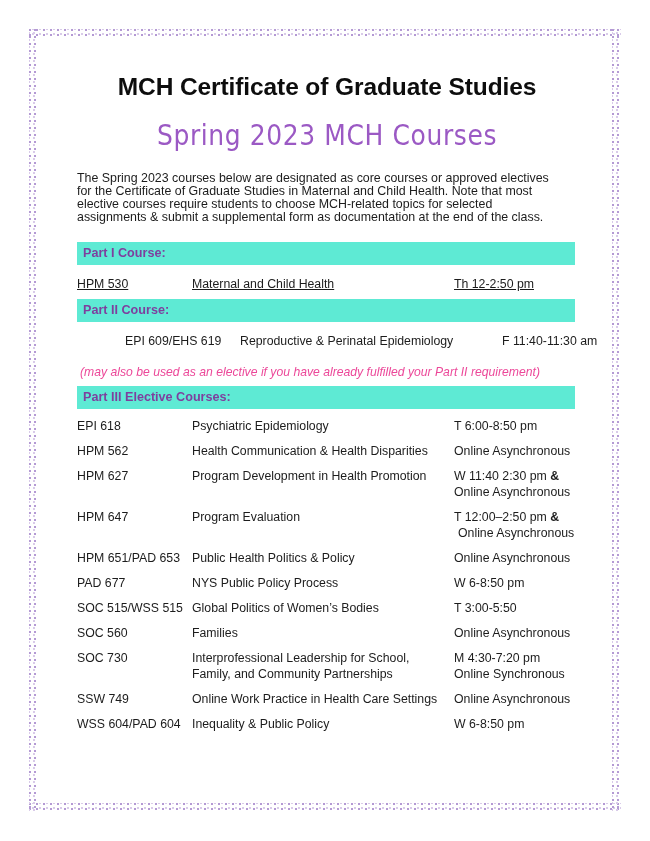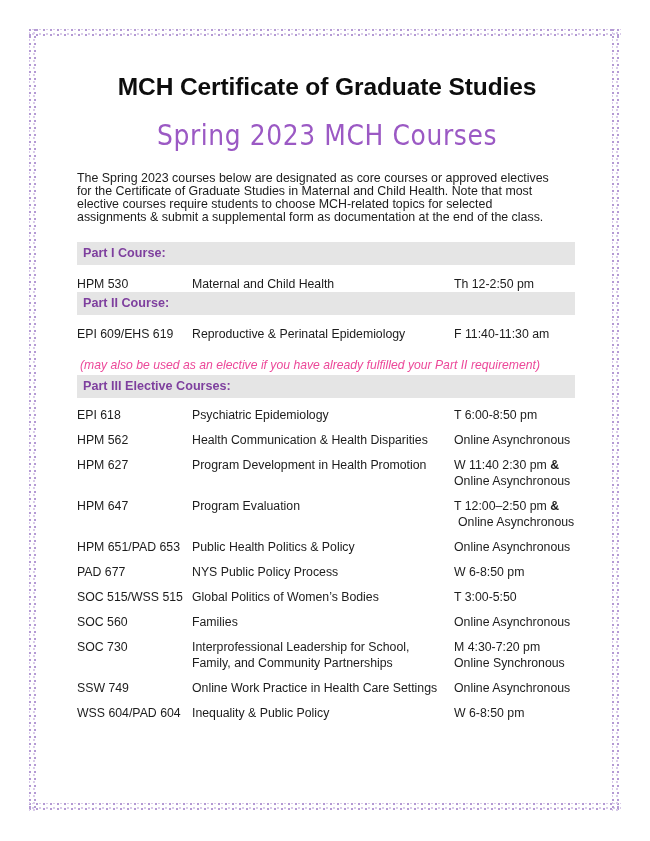--- a/index.html
+++ b/index.html
@@ -100,28 +100,28 @@
     font-size: 12.4px;
     line-height: 13px;
     color: #1c1c1c;
     width: 485px;
   }
 
   
   .section-bar {
     margin-top: 18px;
     width: 498px;
-    background: #e5e5e5;
+    background: #5eead4;
     padding: 4px 0 5px 6px;
     box-sizing: border-box;
     font-size: 12.6px;
     font-weight: bold;
     color: #7e3f9e;
   }
-  .section-bar.tight { margin-top: 0; }
+  .section-bar.tight { margin-top: 7px; }
 
   
   .course-table {
     width: 500px;
     border-collapse: collapse;
   }
   .course-row > div {
     display: table-cell;
     vertical-align: top;
     font-size: 12.3px;
@@ -166,29 +166,29 @@
   <div class="content">
 
     <h1 class="doc-title">MCH Certificate of Graduate Studies</h1>
 
     <div class="doc-subtitle">Spring 2023 MCH Courses</div>
 
     <p class="intro">The Spring 2023 courses below are designated as core courses or approved electives for the Certificate of Graduate Studies in Maternal and Child Health. Note that most elective courses require students to choose MCH-related topics for selected assignments &amp; submit a supplemental form as documentation at the end of the class.</p>
 
     <div id="sections-root">
         <div class="section-bar">Part I Course:</div>
-        <div class="course-table" style="display: table;">
+        <div class="course-table" style="display: table; text-decoration: underline;">
           <div class="course-row first-row">
             <div class="c-code">HPM 530</div>
             <div class="c-title"><span>Maternal and Child Health</span></div>
             <div class="c-time"><span>Th 12-2:50 pm</span></div>
           </div>
         </div>
         <div class="section-bar tight">Part II Course:</div>
-        <div class="course-table" style="display: table;">
+        <div class="course-table" style="display: table; margin-left: 48px;">
           <div class="course-row first-row">
             <div class="c-code">EPI 609/EHS 619</div>
             <div class="c-title"><span>Reproductive &amp; Perinatal Epidemiology</span></div>
             <div class="c-time"><span>F 11:40-11:30 am</span></div>
           </div>
         </div>
         <p class="note">(may also be used as an elective if you have already fulfilled your Part II requirement)</p>
         <div class="section-bar tight">Part III Elective Courses:</div>
         <div class="course-table" style="display: table;">
           <div class="course-row">

